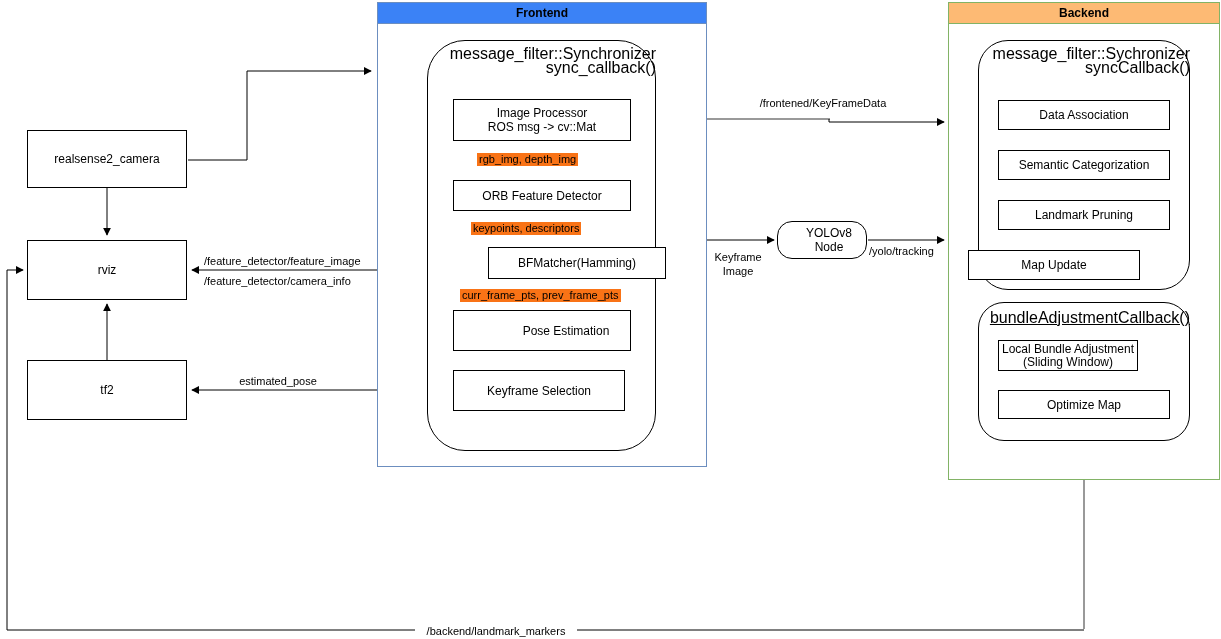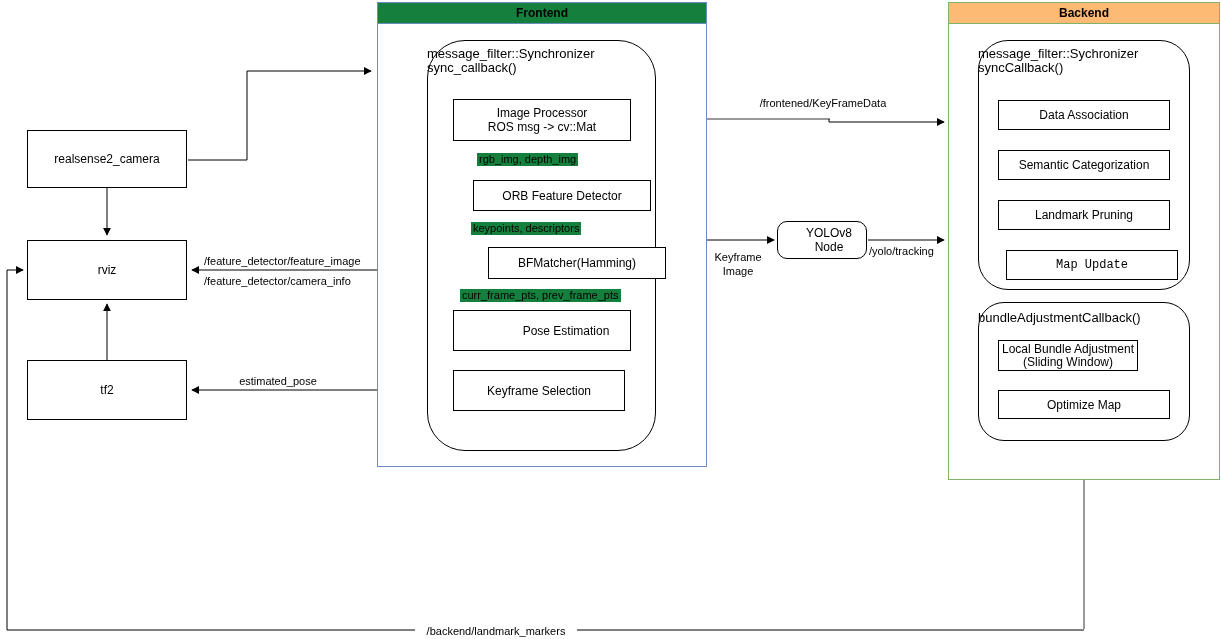--- a/index.html
+++ b/index.html
@@ -6,47 +6,47 @@
   .canvas {
     position:relative; width:1221px; height:639px; background:#ffffff;
     font-family:"Liberation Sans", sans-serif; color:#000; overflow:hidden;
   }
   .edges-svg { position:absolute; left:0; top:0; width:1221px; height:639px; }
   .box {
     position:absolute; box-sizing:border-box; background:#fff; border:1px solid #000;
     display:flex; flex-direction:column; align-items:center; justify-content:center;
     font-size:12px; line-height:14px; text-align:center;
   }
-  .rounded-node { border-radius:10px;padding-left:14px; }
+  .rounded-node { border-radius:15px;padding-left:14px; }
   .group {
     position:absolute; box-sizing:border-box; background:#fff;
   }
   .group-frontend { border:1px solid #6c8ebf; }
   .group-backend  { border:1px solid #82b366; }
   .group-header {
     position:absolute; left:0; top:0; right:0; height:21px; box-sizing:border-box;
     display:flex; align-items:center; justify-content:center;
     font-size:12px; font-weight:bold;
   }
-  .header-frontend { background:#15803d; border-bottom:1px solid #6c8ebf; }
+  .header-frontend { background:#3b82f6; border-bottom:1px solid #6c8ebf; }
   .header-backend  { background:#fdba74; border-bottom:1px solid #82b366; }
   .container-rounded {
     position:absolute; box-sizing:border-box; background:#fff; border:1px solid #000;
   }
   .container-title {
-    position:absolute; text-align:left; font-size:13px; line-height:14px;
+    position:absolute; text-align:right; font-size:16px; line-height:14px;
   }
   .edge-label {
     position:absolute; font-size:11px; line-height:14px; white-space:nowrap;
   }
   .edge-label.center { text-align:center; white-space:normal; }
   .edge-label.masked { background:#ffffff; padding:0 3px; }
   .flow-label {
     position:absolute; font-size:11px; line-height:13px; text-align:center;
-    background:#15803d; white-space:nowrap; padding:0 2px;
+    background:#f97316; white-space:nowrap; padding:0 2px;
   }
 </style>
 </head>
 <body>
 
 <div class="canvas">
 
   <svg class="edges-svg" viewBox="0 0 1221 639" xmlns="http://www.w3.org/2000/svg">
     <defs>
       <marker id="arrow" viewBox="0 0 10 10" refX="9" refY="5" markerWidth="8" markerHeight="8" orient="auto-start-reverse">
@@ -95,44 +95,44 @@
   </div>
   <div class="container-rounded" style="left:427px; top:40px; width:229px; height:411px; border-radius:38px;"></div>
   <div class="container-title" style="left:427px; top:47px; width:229px;">
     <span>message_filter::Synchronizer</span><br>
     <span>sync_callback()</span>
   </div>
   <div class="box" style="left:453px; top:99px; width:178px; height:42px;">
     <span>Image Processor</span>
     <span>ROS msg -&gt; cv::Mat</span>
   </div>
-  <div class="box" style="left:453px; top:180px; width:178px; height:31px;margin-left:20px;">ORB Feature Detector</div>
+  <div class="box" style="left:453px; top:180px; width:178px; height:31px;">ORB Feature Detector</div>
   <div class="box" style="left:453px; top:247px; width:178px; height:32px;margin-left:35px;">BFMatcher(Hamming)</div>
   <div class="box" style="left:453px; top:310px; width:178px; height:41px;padding-left:48px;">Pose Estimation</div>
   <div class="box" style="left:453px; top:370px; width:172px; height:41px;">Keyframe Selection</div>
 
   <div class="flow-label" style="left:477px; top:153px;">rgb_img, depth_img</div>
   <div class="flow-label" style="left:471px; top:222px;">keypoints, descriptors</div>
   <div class="flow-label" style="left:460px; top:289px;">curr_frame_pts, prev_frame_pts</div>
 
   <div class="group group-backend" style="left:948px; top:2px; width:272px; height:478px;">
     <div class="group-header header-backend">Backend</div>
   </div>
   <div class="container-rounded" style="left:978px; top:40px; width:212px; height:250px; border-radius:30px;"></div>
   <div class="container-title" style="left:978px; top:47px; width:212px;">
     <span>message_filter::Sychronizer</span><br>
     <span>syncCallback()</span>
   </div>
   <div class="box" style="left:998px; top:100px; width:172px; height:30px;">Data Association</div>
   <div class="box" style="left:998px; top:150px; width:172px; height:30px;">Semantic Categorization</div>
   <div class="box" style="left:998px; top:200px; width:172px; height:30px;">Landmark Pruning</div>
-  <div class="box" style="left:1006px; top:250px; width:172px; height:30px;font-family:Liberation Mono, monospace;">Map Update</div>
+  <div class="box" style="left:968px; top:250px; width:172px; height:30px;">Map Update</div>
 
   <div class="container-rounded" style="left:978px; top:302px; width:212px; height:139px; border-radius:26px;"></div>
-  <div class="container-title" style="left:978px; top:311px; width:212px;">bundleAdjustmentCallback()</div>
+  <div class="container-title" style="left:978px; top:311px; width:212px;text-decoration:underline;">bundleAdjustmentCallback()</div>
   <div class="box" style="left:998px; top:340px; width:140px; height:31px; line-height:13px;">
     <span>Local Bundle Adjustment</span>
     <span>(Sliding Window)</span>
   </div>
   <div class="box" style="left:998px; top:390px; width:172px; height:29px;">Optimize Map</div>
 
   <div class="edge-label center" style="left:733px; top:96px; width:180px;">/frontened/KeyFrameData</div>
   <div class="edge-label" style="left:204px; top:254px;">/feature_detector/feature_image</div>
   <div class="edge-label" style="left:204px; top:274px;">/feature_detector/camera_info</div>
   <div class="edge-label center" style="left:218px; top:374px; width:120px;">estimated_pose</div>

